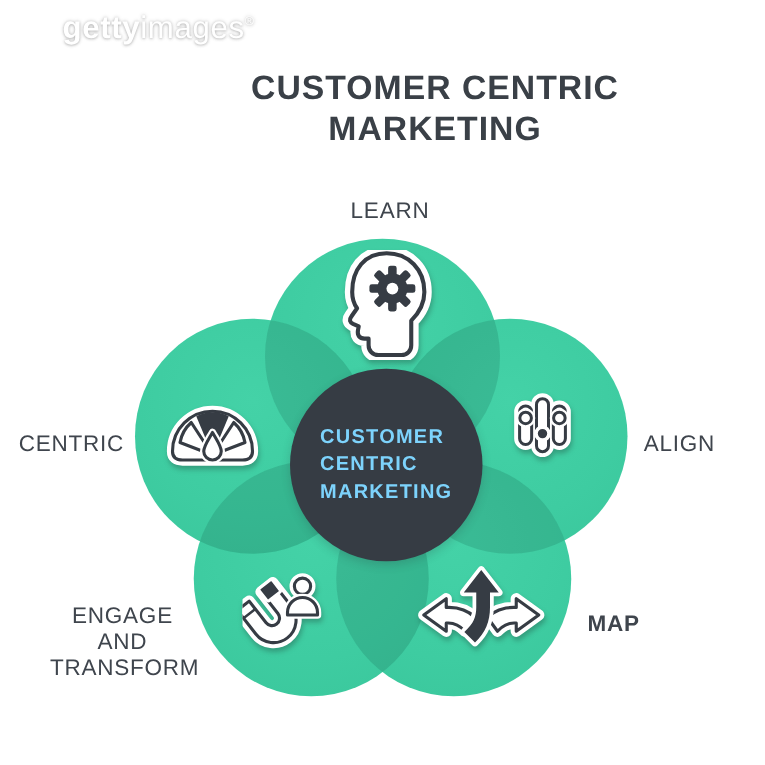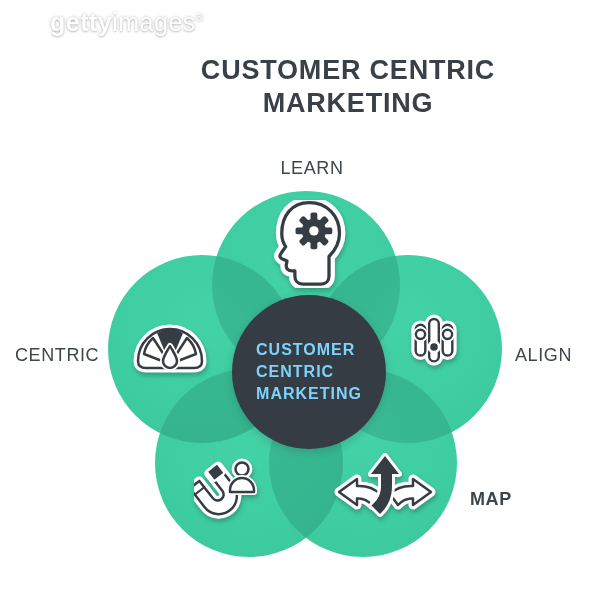--- a/index.html
+++ b/index.html
@@ -171,15 +171,16 @@
     <path class="paper" stroke-width="2.2" d="M41 48 L15 38 A28 28 0 0 1 24 22 Z"></path>
     <path class="ink" d="M41 48 L28 17 A28 28 0 0 1 54 17 Z"></path>
     <path class="paper" stroke-width="2.2" d="M41 48 L58 22 A28 28 0 0 1 67 38 Z"></path>
     <path d="M41 30 C45 37 48 41 48 45 A7 7 0 0 1 34 45 C34 41 37 37 41 30 Z" fill="#fff" stroke="#fff" stroke-width="6" stroke-linejoin="round"></path>
     <path class="paper" stroke-width="2.4" d="M41 30 C45 37 48 41 48 45 A7 7 0 0 1 34 45 C34 41 37 37 41 30 Z"></path>
   </svg>
 
   <div class="label learn">LEARN</div>
   <div class="label align">ALIGN</div>
   <div class="label map">MAP</div>
+  <div class="label engage">ENGAGE AND TRANSFORM</div>
   <div class="label measure">CENTRIC</div>
 
 </div>
 
 </body></html>

